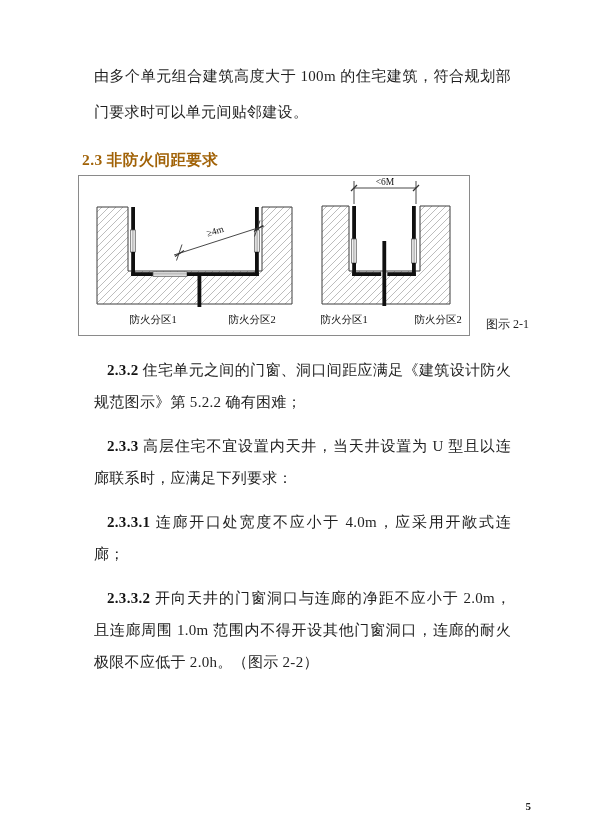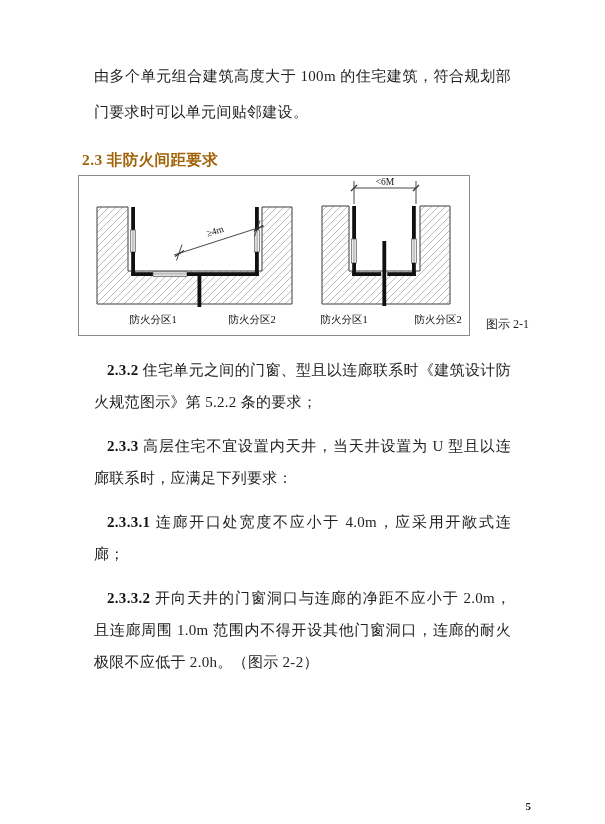--- a/index.html
+++ b/index.html
@@ -119,21 +119,21 @@
             <line x1="335" y1="16" x2="341" y2="10" stroke="#333" stroke-width="1.2"></line>
             <text x="307" y="10" font-size="9.5" text-anchor="middle">&lt;6M</text>
           </g>
           <text x="266" y="148" font-size="10.5" text-anchor="middle">防火分区1</text>
           <text x="360" y="148" font-size="10.5" text-anchor="middle">防火分区2</text>
         </g>
       </svg>
       <span class="figure-caption">图示 2-1</span>
     </div>
 
-    <p class="para indent lower"><b>2.3.2</b><span> 住宅单元之间的门窗、型且以连廊联系时《建筑设计防火规范图示》第 5.2.2 条的要求；</span></p>
+    <p class="para indent lower"><b>2.3.2</b><span> 住宅单元之间的门窗、洞口间距应满足《建筑设计防火规范图示》第 5.2.2 确有困难；</span></p>
 
     <p class="para indent lower"><b>2.3.3</b><span> 高层住宅不宜设置内天井，当天井设置为 U 型且以连廊联系时，应满足下列要求：</span></p>
 
     <p class="para indent lower"><b>2.3.3.1</b><span> 连廊开口处宽度不应小于 4.0m，应采用开敞式连廊；</span></p>
 
     <p class="para indent lower"><b>2.3.3.2</b><span> 开向天井的门窗洞口与连廊的净距不应小于 2.0m，且连廊周围 1.0m 范围内不得开设其他门窗洞口，连廊的耐火极限不应低于 2.0h。（图示 2-2）</span></p>
 
   </div>
 
   <div class="page-number">5</div>

